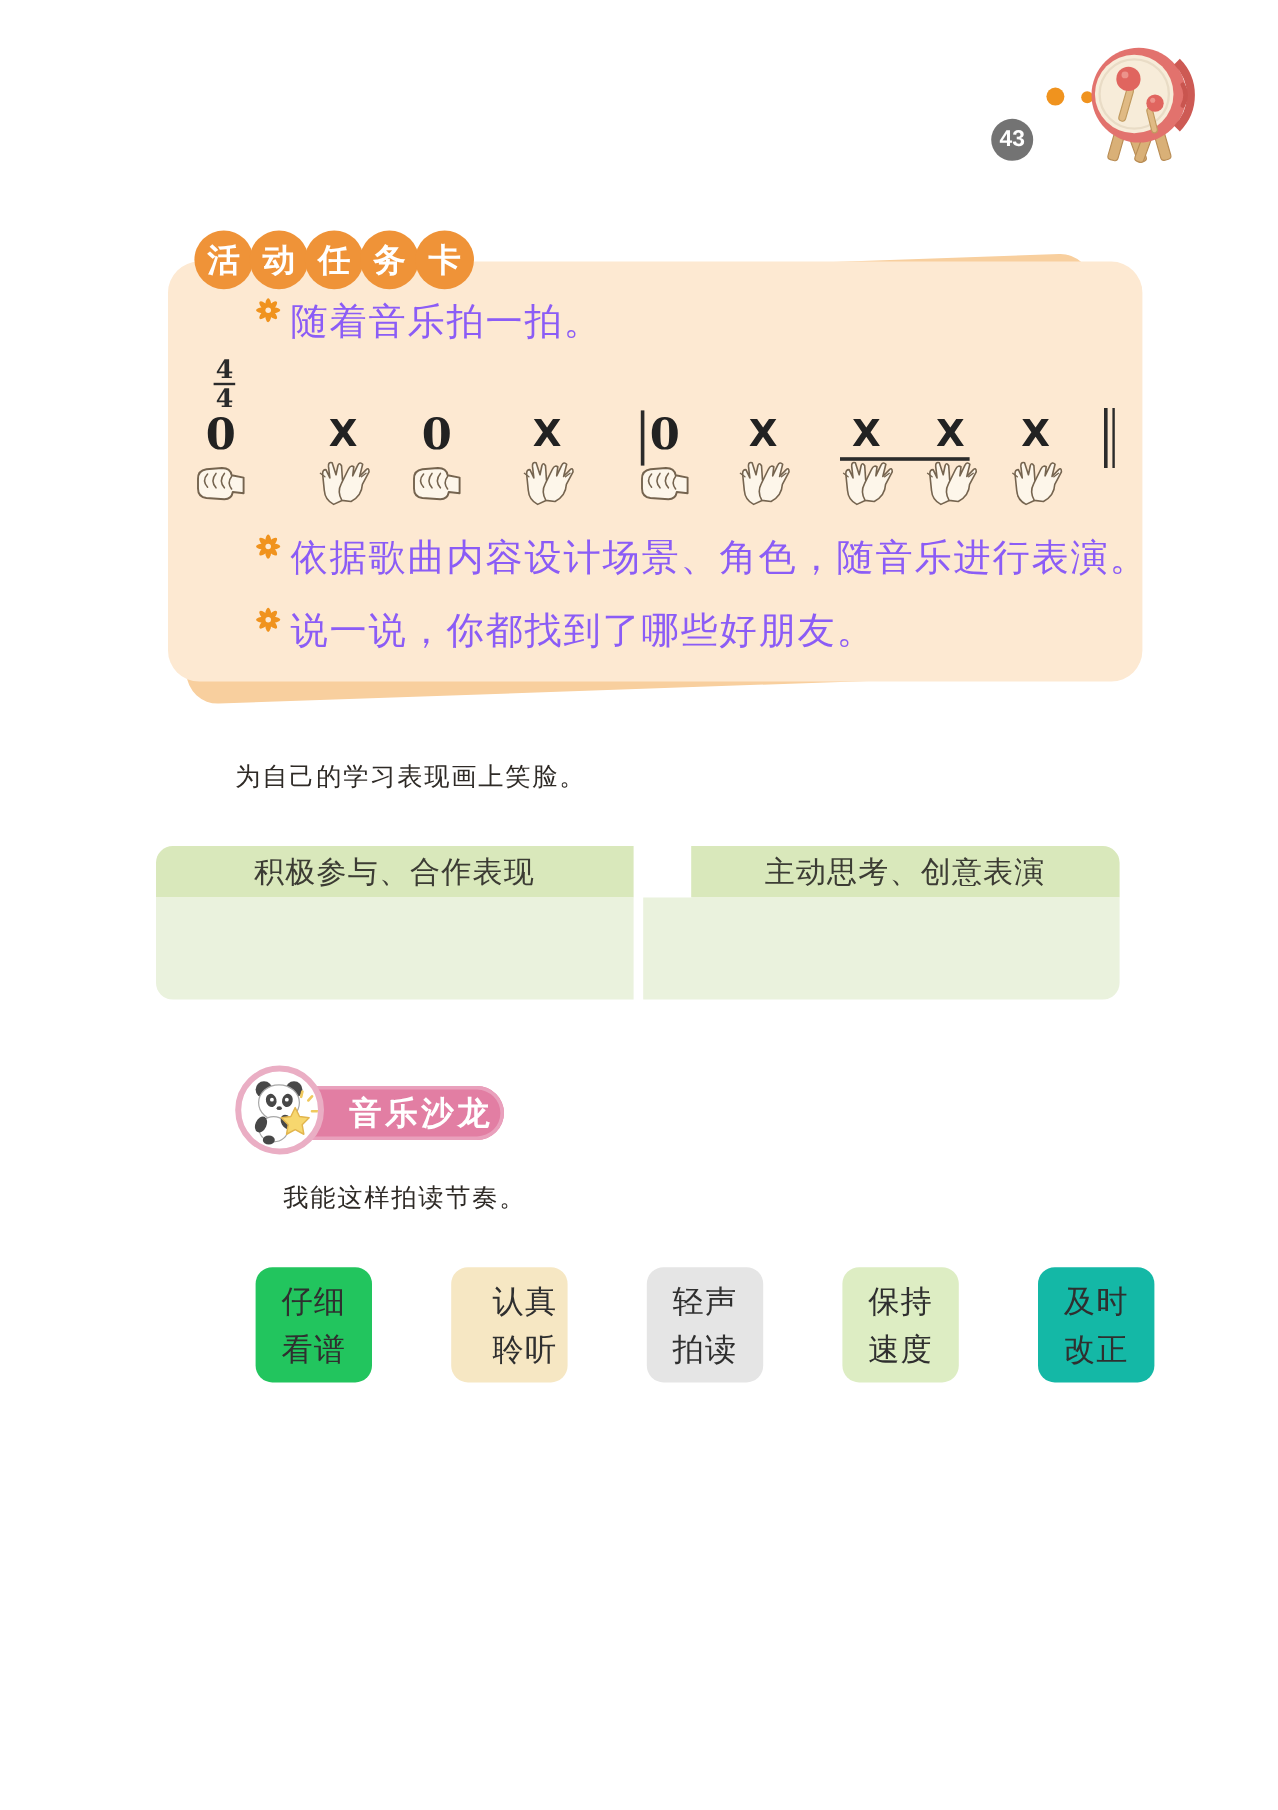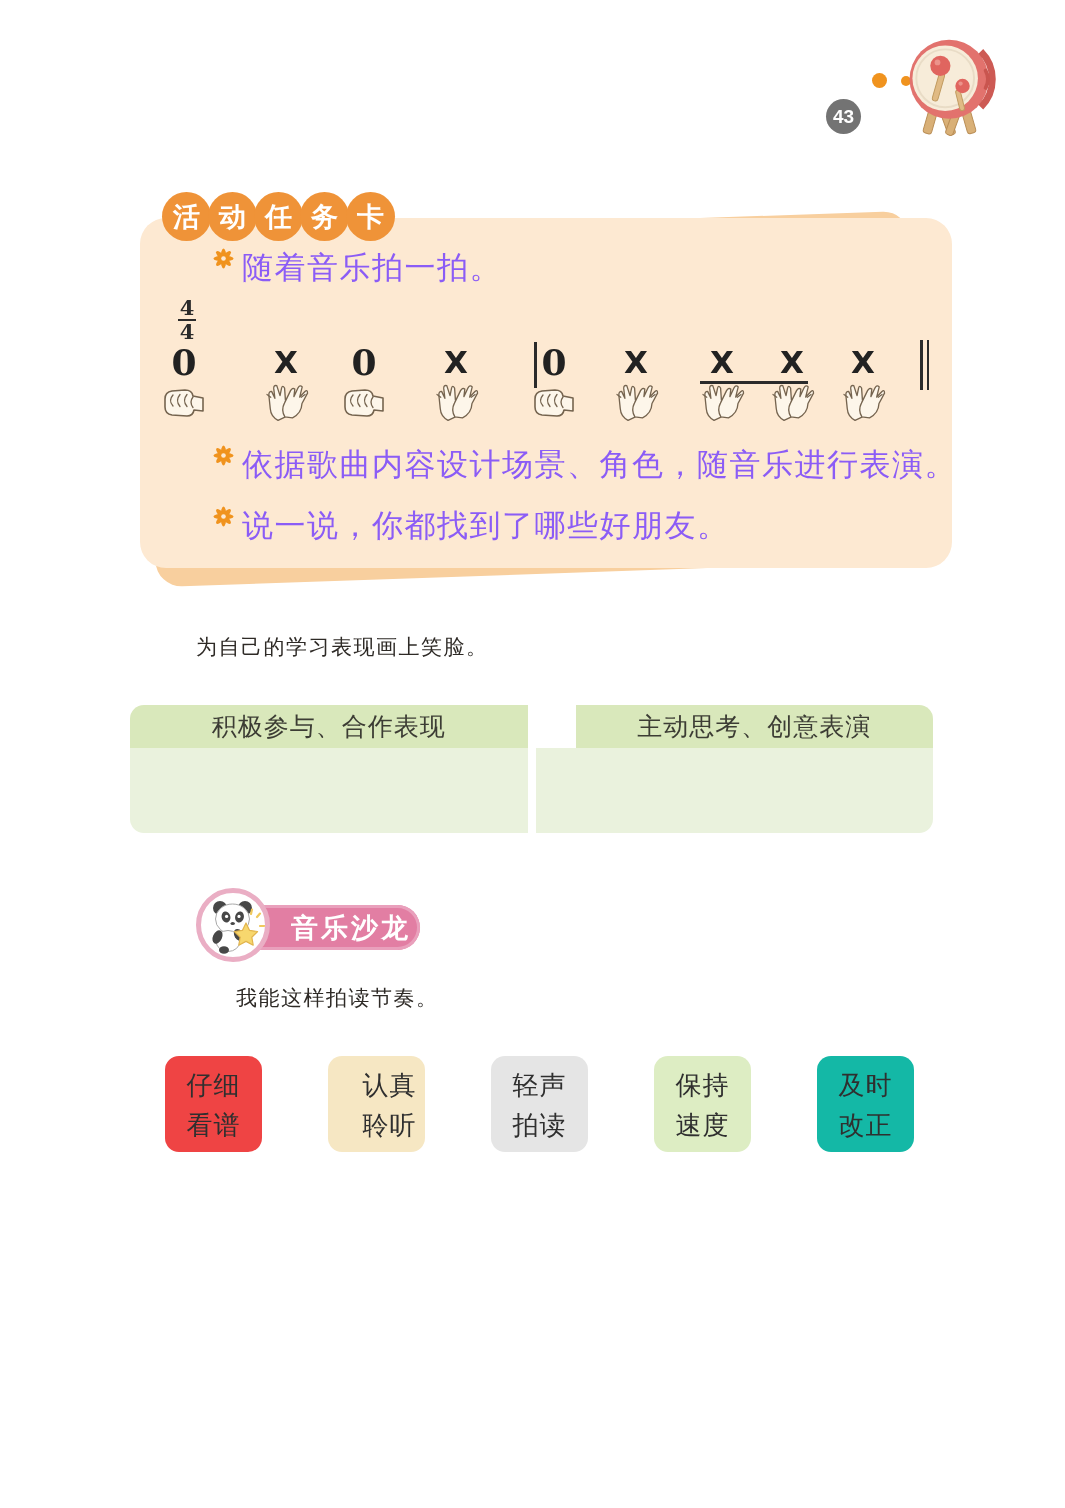--- a/index.html
+++ b/index.html
@@ -280,21 +280,21 @@
         <ellipse cx="23" cy="57" rx="5" ry="3.8" fill="#474747"></ellipse>
         <path d="M45 30 l3.6 7.4 8 1.1 -5.8 5.7 1.4 8 -7.2-3.8 -7.2 3.8 1.4-8 -5.8-5.7 8-1.1 z" fill="#f7d76e" stroke="#e2b54e" stroke-width="1.2" stroke-linejoin="round"></path>
         <path d="M56 24 l3-3.4 M59 33 h4.4 M50 21 l1-4.4" stroke="#f0c95e" stroke-width="2.2" fill="none" stroke-linecap="round"></path>
       </svg>
     </div>
   </div>
 
   <div class="prompt p2">我能这样拍读节奏。</div>
 
   <div class="tips">
-    <div class="tip" style="background: #ef4444;">
+    <div class="tip" style="background: #22c55e; margin-left: 48px;">
       <div>仔细</div>
       <div>看谱</div>
     </div>
     <div class="tip" style="background: rgb(246, 231, 195); padding-left: 26px;">
       <div>认真</div>
       <div>聆听</div>
     </div>
     <div class="tip" style="background: #e5e5e5;">
       <div>轻声</div>
       <div>拍读</div>

